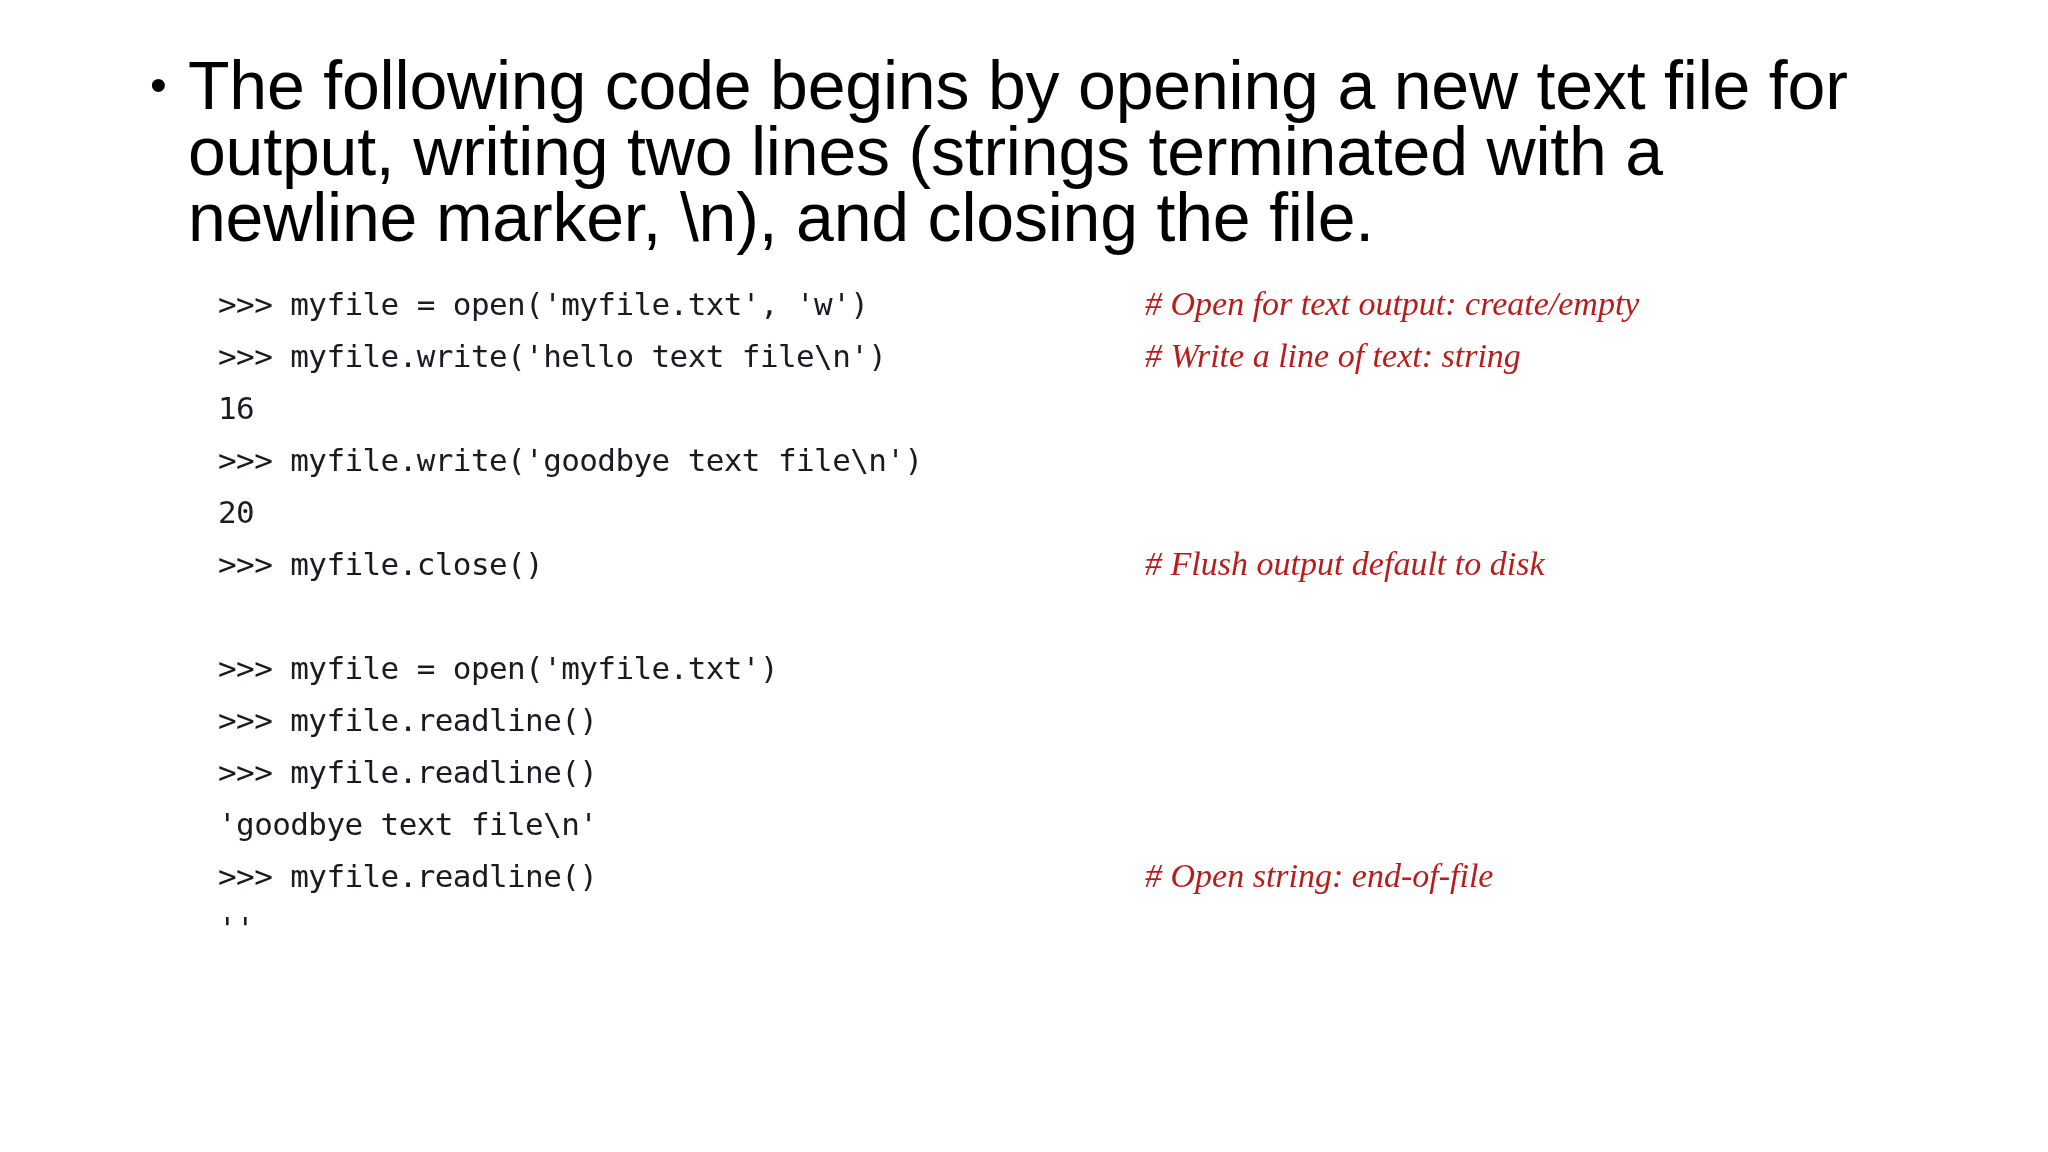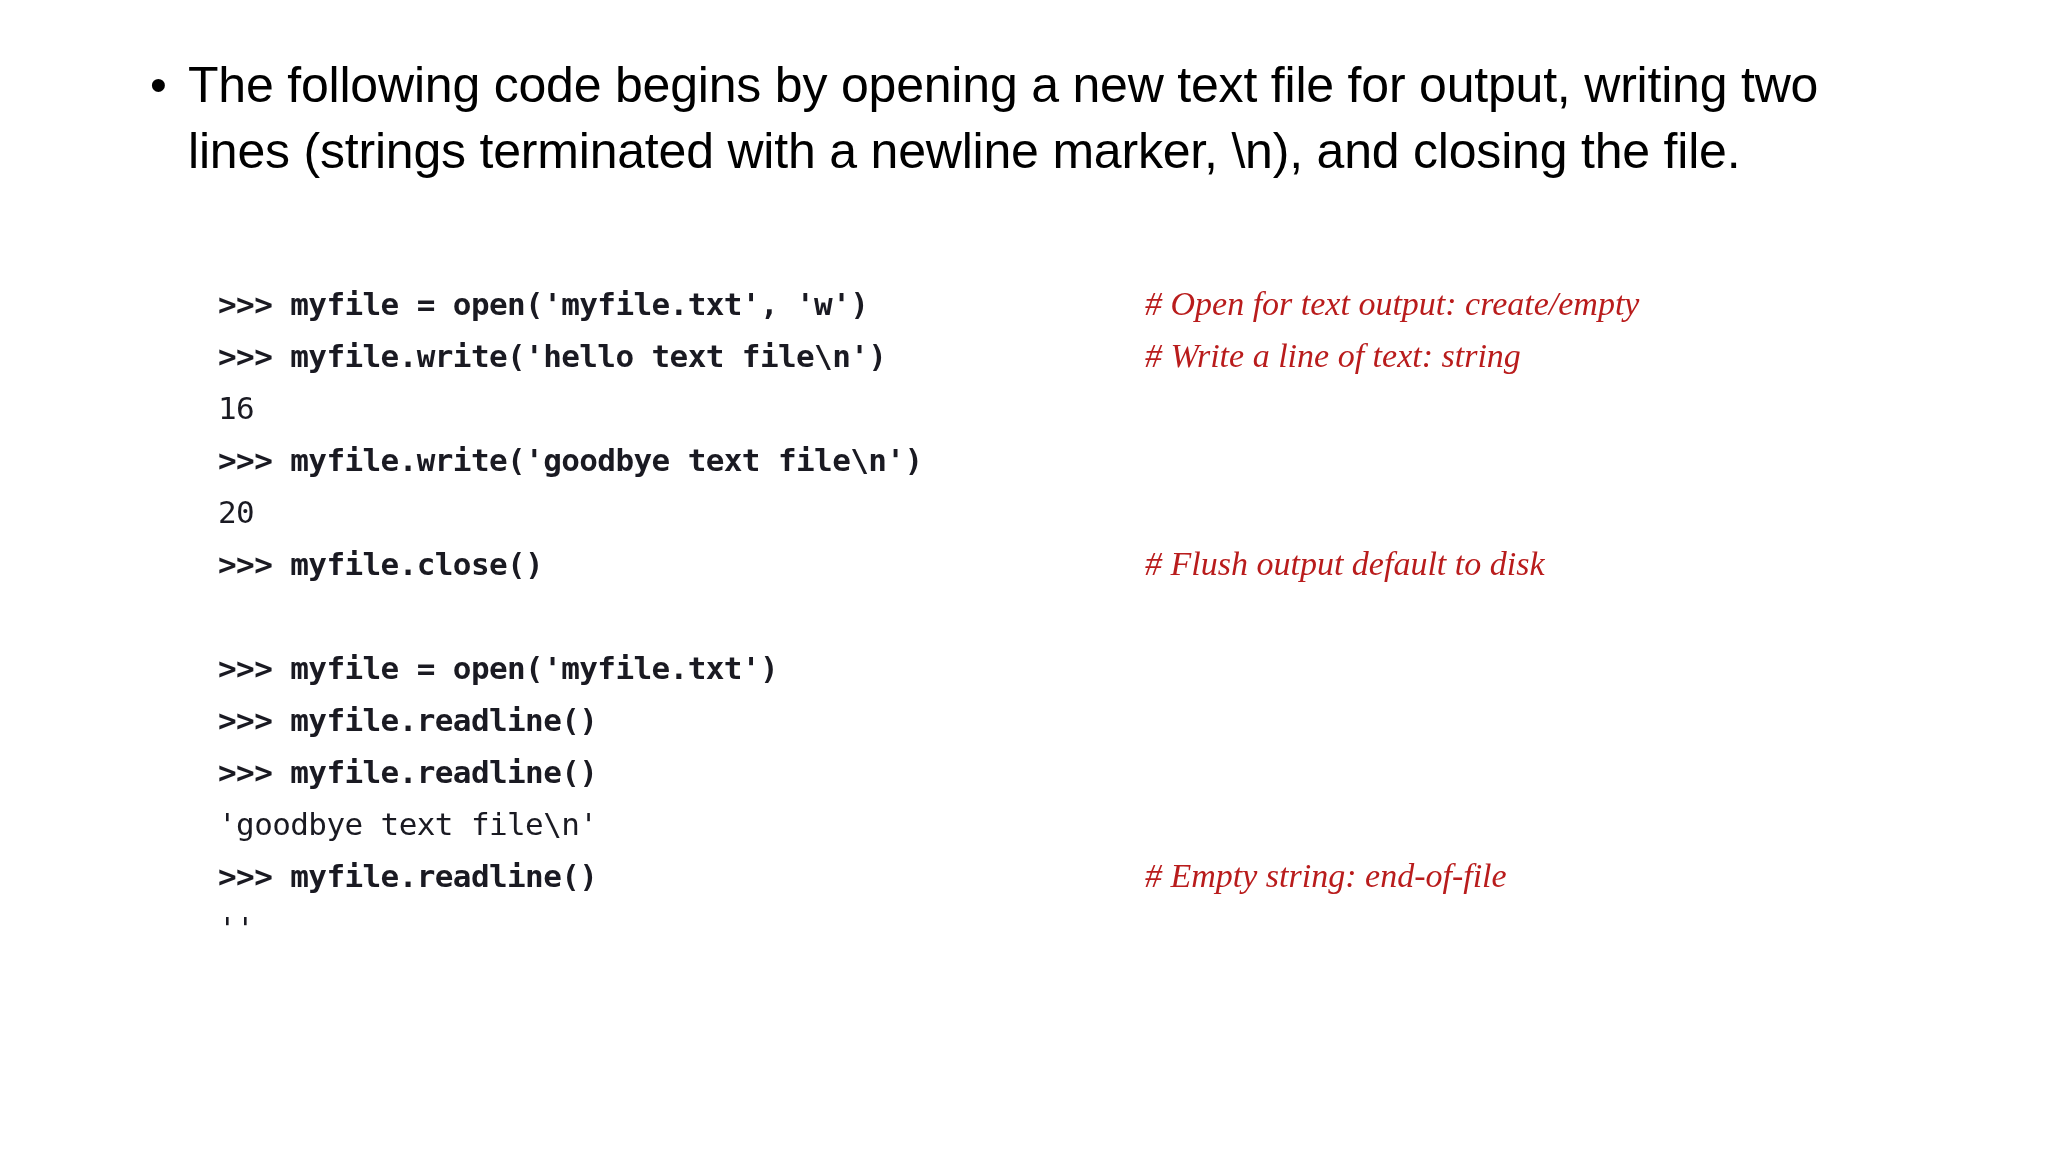--- a/index.html
+++ b/index.html
@@ -38,21 +38,21 @@
     width: 38px;
     font-size: 48px;
     line-height: 66px;
     text-align: left;
     color: #000000;
     user-select: none;
   }
   .bullet-text {
     flex: 1 1 auto;
     font-family: "Liberation Sans", sans-serif;
-    font-size: 50px;
+    font-size: 68px;
     line-height: 66px;
     letter-spacing: -0.2px;
     color: #000000;
     font-weight: 400;
     white-space: pre-wrap;
   }
 
   
   .code-block {
     position: absolute;
@@ -73,21 +73,21 @@
     left: 0;
     top: 0;
     font-family: "DejaVu Sans Mono", "Liberation Mono", monospace;
     font-size: 31px;
     line-height: 52px;
     letter-spacing: -0.6px;
     color: #1a1a22;
     white-space: pre;
   }
   .code-src.prompt {
-    font-weight: 700;
+    font-weight: 400;
   }
   .code-src.output {
     font-weight: 400;
   }
   .code-comment {
     position: absolute;
     left: 927px;
     top: 0;
     font-family: "Liberation Serif", "DejaVu Serif", serif;
     font-style: italic;
@@ -142,20 +142,20 @@
         <span class="code-src prompt">&gt;&gt;&gt; myfile.readline()</span>
       </div>
       <div class="code-line">
         <span class="code-src prompt">&gt;&gt;&gt; myfile.readline()</span>
       </div>
       <div class="code-line">
         <span class="code-src output">'goodbye text file\n'</span>
       </div>
       <div class="code-line">
         <span class="code-src prompt">&gt;&gt;&gt; myfile.readline()</span>
-        <span class="code-comment"># Empty string: end-of-file</span>
+        <span class="code-comment"># Open string: end-of-file</span>
       </div>
       <div class="code-line">
         <span class="code-src output">''</span>
       </div>
     </div>
 
 </div>
 
 </body></html>

